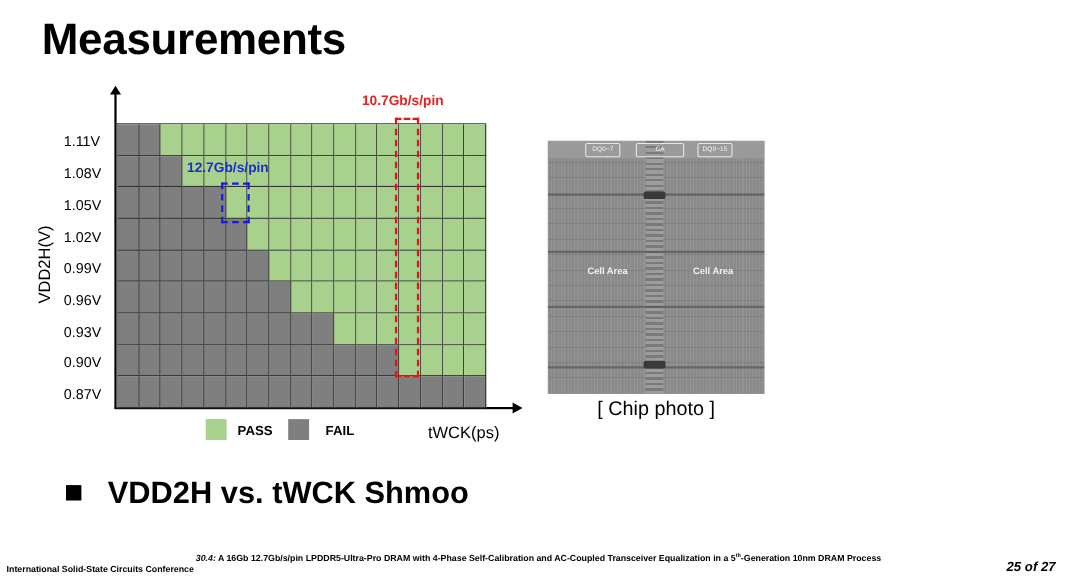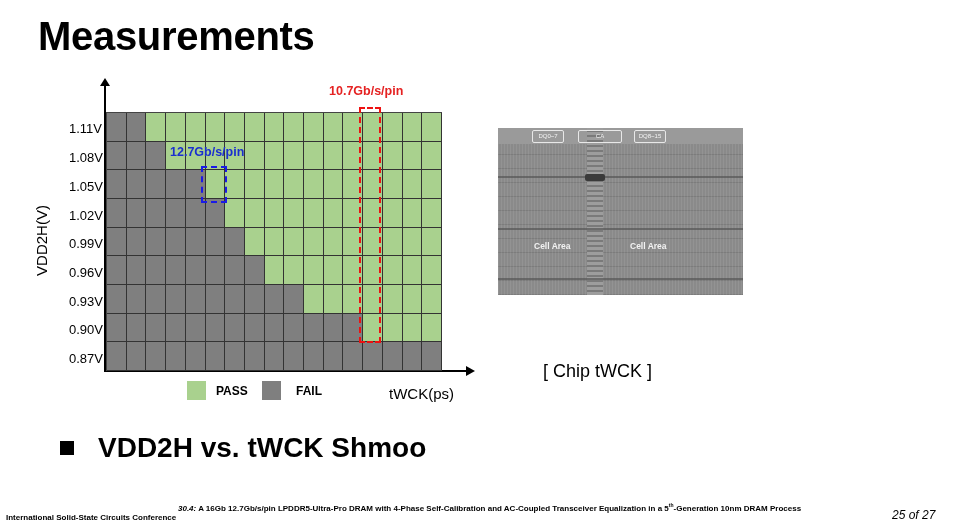--- a/index.html
+++ b/index.html
@@ -15,40 +15,40 @@
   .xaxis-arrow { position:absolute; left:466px; top:366px; width:0; height:0;
                  border-top:5px solid transparent; border-bottom:5px solid transparent; border-left:9px solid #000; }
 
   .grid { position:absolute; left:106px; top:112px; width:335px; height:258px;
           display:grid; grid-template-columns:repeat(17, 1fr); grid-template-rows:repeat(9, 1fr);
           border-top:1px solid #444; border-left:1px solid #444; }
   .cell { border-right:1px solid #333; border-bottom:1px solid #333; box-sizing:border-box; }
   .cell.pass { background:#a9d18e; }
   .cell.fail { background:#7f7f7f; }
 
-  .ytick { position:absolute; left:58px; width:40px; font-size:13px; text-align:left;margin-left:11px; }
+  .ytick { position:absolute; left:58px; width:40px; font-size:13px; text-align:left; }
   .ylabel { position:absolute; left:-9px; top:232px; transform:rotate(-90deg); transform-origin:center;
             font-size:15px; width:100px; text-align:center; }
   .xlabel { position:absolute; left:389px; top:385px; font-size:15px;text-align:center; }
 
   .red-box { position:absolute; left:359px; top:107px; width:22px; height:236px;
              border:2px dashed #ee1111; box-sizing:border-box; }
   .red-label { position:absolute; left:329px; top:84px; font-size:12.5px; font-weight:bold; color:#e52222; }
   .blue-box { position:absolute; left:201px; top:166px; width:26px; height:37px;
               border:2px dashed #1a1ae6; box-sizing:border-box; }
   .blue-label { position:absolute; left:170px; top:145px; font-size:12.5px; font-weight:bold; color:#1a2fcf; }
 
   .legend-swatch { position:absolute; top:381px; width:19px; height:19px; }
   .legend-text { position:absolute; top:384px; font-size:12px; font-weight:bold; }
 
   
-  .chip { position:absolute; left:498px; top:128px; width:197px; height:167px; background:#8a8a8a; overflow:hidden;
+  .chip { position:absolute; left:498px; top:128px; width:197px; height:230px; background:#8a8a8a; overflow:hidden;
           background-image:
             repeating-linear-gradient(90deg, rgba(255,255,255,0.08) 0 1px, rgba(0,0,0,0) 1px 3px),
-            repeating-linear-gradient(0deg, rgba(0,0,0,0.10) 0 1px, rgba(0,0,0,0) 1px 14px); padding-left: 48px; }
+            repeating-linear-gradient(0deg, rgba(0,0,0,0.10) 0 1px, rgba(0,0,0,0) 1px 14px); }
   .chip-topbar { position:absolute; left:0; top:0; width:100%; height:16px; background:#9a9a9a; }
   .chip-hband { position:absolute; left:0; width:100%; height:2px; background:#555; opacity:0.7; }
   .chip-spine { position:absolute; left:89px; top:0; width:16px; height:100%;
                 background:repeating-linear-gradient(0deg,#9d9d9d 0 3px,#7a7a7a 3px 5px); }
   .chip-pad { position:absolute; left:87px; width:20px; height:7px; background:#3a3a3a; border-radius:2px; }
   .chip-box { position:absolute; top:2px; height:11px; border:1px solid #e8e8e8; border-radius:2px;
               font-size:6px; color:#f4f4f4; text-align:center; line-height:11px; }
   .cell-area { position:absolute; font-size:8.5px; font-weight:bold; color:#f2f2f2; }
   .chip-caption { position:absolute; left:543px; top:361px; font-size:18px; }
 
@@ -59,21 +59,21 @@
   .spec td.v { width:138px; }
 
   .bullet { position:absolute; left:60px; top:441px; width:14px; height:14px; background:#000; }
   .subtitle { position:absolute; left:98px; top:432px; font-size:28px; font-weight:bold; }
 
   .footer-l1 { position:absolute; left:6px; top:503px; font-size:8px; font-weight:bold;margin-top:33px; }
   .footer-l2 { position:absolute; left:6px; top:513px; font-size:8px; font-weight:bold; }
   .footer-c { position:absolute; left:178px; top:502px; font-size:8px; font-weight:bold; white-space:nowrap; }
   .footer-c i { font-style:italic; }
   .footer-c sup { font-size:5px; }
-  .pageno { position:absolute; left:892px; top:508px; font-size:12px; font-weight:normal; font-style:italic; }
+  .pageno { position:absolute; left:915px; top:508px; font-size:12px; font-weight:bold; font-style:italic; }
 </style>
 </head>
 <body>
 
 <div class="title">Measurements</div>
 
 <div>
   <div class="yaxis-line"></div>
   <div class="yaxis-arrow"></div>
   <div class="xaxis-line"></div>
@@ -267,21 +267,21 @@
   <div class="chip-hband" style="top:150px"></div>
   <div class="chip-hband" style="top:205px"></div>
   <div class="chip-pad" style="top:46px"></div>
   <div class="chip-pad" style="top:200px"></div>
   <div class="chip-box" style="left:34px; width:30px">DQ0~7</div>
   <div class="chip-box" style="left:80px; width:42px">CA</div>
   <div class="chip-box" style="left:136px; width:30px">DQ8~15</div>
   <div class="cell-area" style="left:36px; top:113px">Cell Area</div>
   <div class="cell-area" style="left:132px; top:113px">Cell Area</div>
 </div>
-<div class="chip-caption">[ Chip tWCK ]</div>
+<div class="chip-caption">[ Chip photo ]</div>
 
 <table class="spec">
   <tbody>
 </tbody>
   </table>
 
 <div class="bullet"></div>
 <div class="subtitle">VDD2H vs. tWCK Shmoo</div>
 
 <div class="footer-l1">© 2025 IEEE</div>

